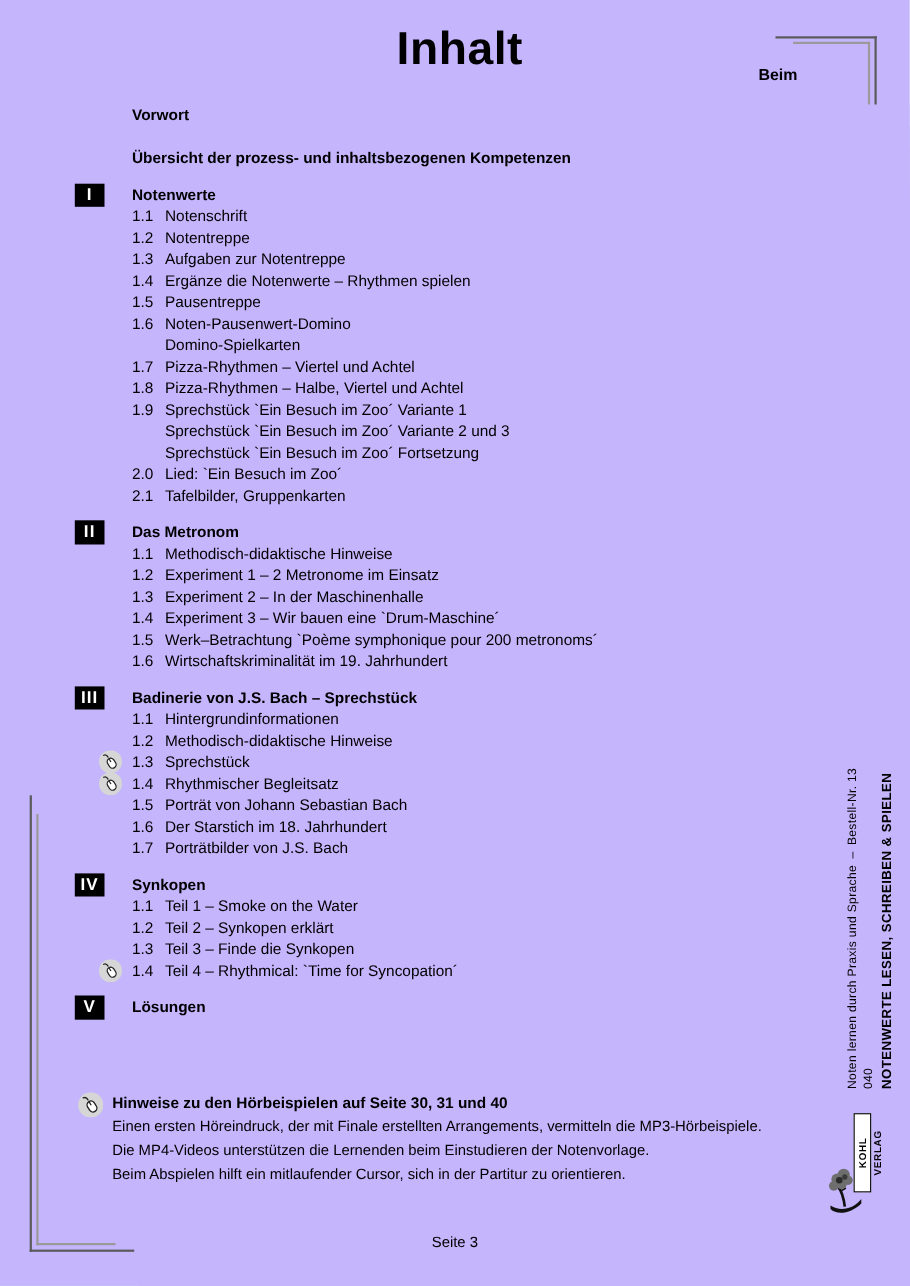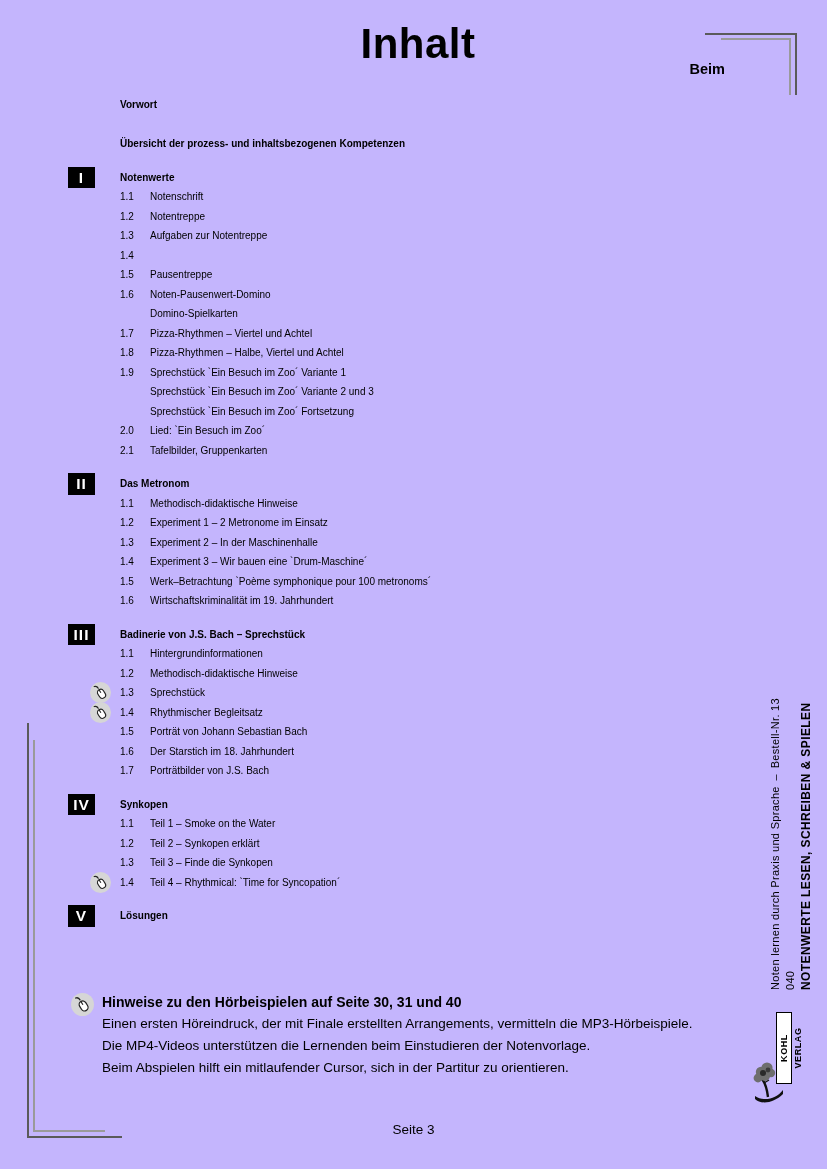--- a/index.html
+++ b/index.html
@@ -18,21 +18,21 @@
   .corner-bl-inner { position:absolute; left:33px; top:740px; width:70px; height:390px;
     border-left:2px solid #9a9a9a; border-bottom:2px solid #9a9a9a; }
 
   .doc-title { position:absolute; left:68px; top:20px; width:700px; text-align:center;
     font-size:42px; font-weight:bold; letter-spacing:0.5px; }
   .seite-label { position:absolute; left:68px; top:61px; width:657px; text-align:right;
     font-size:14.5px; font-weight:bold; }
 
   .toc { position:absolute; left:68px; top:95px; width:700px; }
   .row { position:relative; display:flex; height:19.5px; line-height:19.5px;
-    font-size:10px; padding-left:52px; white-space:nowrap; }
+    font-size:14px; padding-left:52px; white-space:nowrap; }
   .row .num { width:30px; flex:0 0 30px; }
   .row .label { flex:0 0 auto; }
   .row .page { flex:0 0 auto; text-align:right; }
   .row .dots { flex:1 1 auto; margin:0 3px;
     background-image:radial-gradient(circle at 1.1px 1.1px, #222 1px, transparent 1.3px);
     background-size:4.4px 2.4px; background-repeat:repeat-x; background-position:0 13.5px; }
   .row.bold .label, .row.bold .page, .row.bold .num { font-weight:bold; }
   .section { position:relative; margin-top:14px; }
   .numeral-badge { position:absolute; left:0; top:-1px; width:27px; height:21.5px;
     background:#000; color:#fff; font-weight:bold; font-size:15.5px; text-align:center;
@@ -108,20 +108,21 @@
           <span class="page">6</span>
         </div>
         <div class="row">
           <span class="num">1.3</span>
           <span class="label">Aufgaben zur Notentreppe</span>
           <span class="dots"></span>
           <span class="page">7 – 8</span>
         </div>
         <div class="row">
           <span class="num">1.4</span>
+          <span class="label">Ergänze die Notenwerte – Rhythmen spielen</span>
           <span class="dots"></span>
           <span class="page">9</span>
         </div>
         <div class="row">
           <span class="num">1.5</span>
           <span class="label">Pausentreppe</span>
           <span class="dots"></span>
           <span class="page">10</span>
         </div>
         <div class="row">
@@ -205,21 +206,21 @@
           <span class="page">25</span>
         </div>
         <div class="row">
           <span class="num">1.4</span>
           <span class="label">Experiment 3 – Wir bauen eine `Drum-Maschine´</span>
           <span class="dots"></span>
           <span class="page">26</span>
         </div>
         <div class="row">
           <span class="num">1.5</span>
-          <span class="label">Werk–Betrachtung `Poème symphonique pour 100 metronoms´</span>
+          <span class="label">Werk–Betrachtung `Poème symphonique pour 200 metronoms´</span>
           <span class="dots"></span>
           <span class="page">27</span>
         </div>
         <div class="row">
           <span class="num">1.6</span>
           <span class="label">Wirtschaftskriminalität im 19. Jahrhundert</span>
           <span class="dots"></span>
           <span class="page">28</span>
         </div>
       </div>

